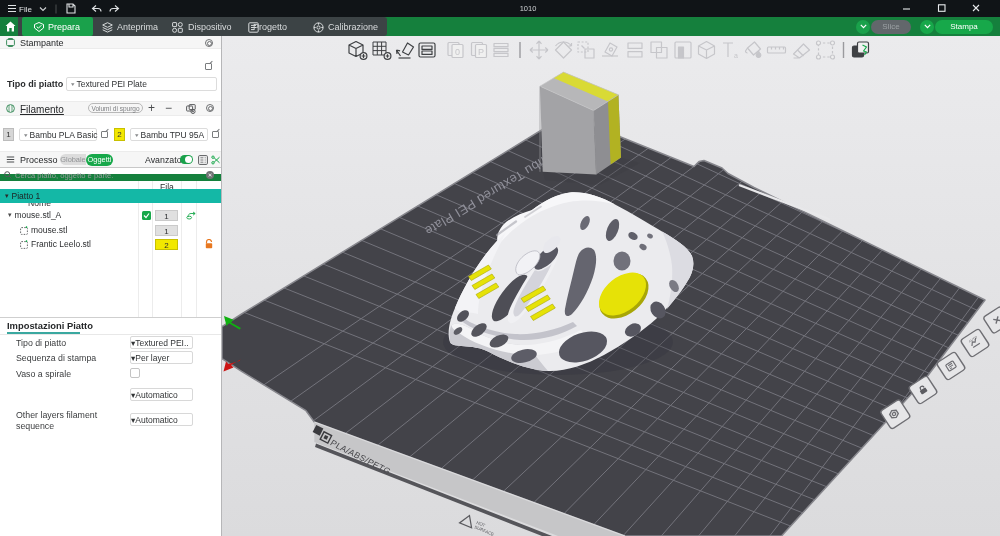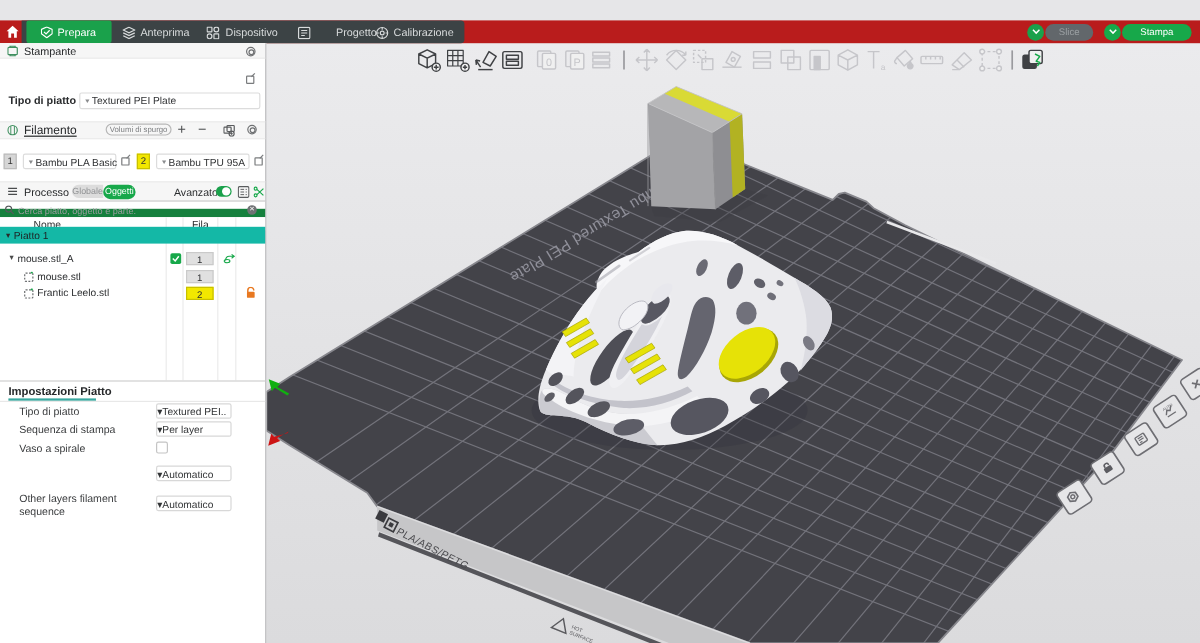--- a/index.html
+++ b/index.html
@@ -1,21 +1,21 @@
 <!DOCTYPE html>
 <html><head><meta charset="utf-8">
 <style>
 *{margin:0;padding:0;box-sizing:border-box;}
 html,body{width:1000px;height:536px;overflow:hidden;font-family:"Liberation Sans",sans-serif;}
 #app{position:relative;width:1000px;height:536px;background:#e6e6e8;}
 
 #titlebar{position:absolute;left:0;top:0;width:1000px;height:17px;background:#101417;color:#dfe2e4;font-size:8px;}
 #ttl{position:absolute;left:0;top:4px;width:1056px;text-align:center;font-size:7.5px;color:#cfd2d4;}
 
-#tabbar{position:absolute;left:0;top:17px;width:1000px;height:19px;background:#b91c1c;}
+#tabbar{position:absolute;left:0;top:17px;width:1000px;height:19px;background:#15803d;}
 #tabbar .bar{position:absolute;left:18px;top:0;height:19px;width:369px;background:#3c4345;border-radius:0 3px 3px 0;}
 .tab{position:absolute;top:0;height:19px;display:flex;align-items:center;gap:5px;color:#d8dbdc;font-size:9px;}
 .tab.active{background:#1aa14b;color:#fff;border-radius:2px;}
 
 .pillbtn{position:absolute;top:2.5px;height:14px;border-radius:7px;font-size:8px;display:flex;align-items:center;justify-content:center;}
 
 #sidebar{position:absolute;left:0;top:36px;width:222px;height:500px;background:#fff;border-right:1px solid #b6b6b8;font-size:8.5px;color:#2f3032;}
 .ddl{position:absolute;border:1px solid #dcdcdc;border-radius:2px;background:#fff;display:flex;align-items:center;font-size:8.5px;color:#303234;}
 .ddl .car{margin:0 2px 0 4px;color:#8a8c8e;font-size:7px;transform:scaleY(.8);}
 .edit-ic{position:absolute;width:7px;height:7px;border:1px solid #7a7c7e;border-radius:1px;}
@@ -310,20 +310,45 @@
 <g transform="translate(861.5,50)" stroke="#3f4144" fill="none" stroke-width="1.2" stroke-linejoin="round">
           <rect x="-9" y="-4" width="11" height="11" rx="1.5" fill="#3f4144"></rect>
           <rect x="-4" y="-8" width="11" height="11" rx="1.5" fill="#f0f0f0"></rect>
           <path d="M1,-5 l4,2 l-3,4 l3,1 l-2,3" stroke="#17a84a" fill="none"></path>
         </g>
 <line x1="520" y1="42" x2="520" y2="58" stroke="#9a9a9e" stroke-width="1.4"></line>
 <line x1="843.5" y1="42" x2="843.5" y2="58" stroke="#9a9a9e" stroke-width="1.4"></line>
 </g>
 </svg>
 
+<div id="titlebar">
+ <svg style="position:absolute;left:7px;top:4px" width="110" height="10" viewBox="0 0 110 10">
+  <g stroke="#e0e3e5" stroke-width="1.2" fill="none">
+   <path d="M1,1.5 h8 M1,4.5 h8 M1,7.5 h8"></path>
+  </g>
+  <text x="12" y="8" fill="#e0e3e5" font-size="8">File</text>
+  <path d="M33,3.5 l3,3 l3,-3" stroke="#cbced0" stroke-width="1.2" fill="none"></path>
+  <path d="M49,0.5 v9" stroke="#4a4e50" stroke-width="1"></path>
+ </svg>
+ <svg style="position:absolute;left:66px;top:3px" width="60" height="11" viewBox="0 0 60 11">
+  <g fill="none" stroke="#dfe2e4" stroke-width="1.1">
+   <path d="M1,1 h6 l2,2 v7 h-8 z M3,1 v3 h4 v-3"></path>
+   <path d="M30,2.5 l-3.5,3 l3.5,3 M26.5,5.5 h5.5 a3,3 0 0 1 3,3"></path>
+   <path d="M49,2.5 l3.5,3 l-3.5,3 M52.5,5.5 h-5.5 a3,3 0 0 0 -3,3"></path>
+  </g>
+ </svg>
+ <div id="ttl">1010</div>
+ <svg style="position:absolute;right:19px;top:4px" width="78" height="9" viewBox="0 0 78 9">
+  <g stroke="#e8ebed" stroke-width="1.1" fill="none">
+   <path d="M0,5 h7"></path>
+   <rect x="35.5" y="0.8" width="6.5" height="6.5"></rect>
+   <path d="M70,1 l6,6 M76,1 l-6,6"></path>
+  </g>
+ </svg>
+</div>
 
 <div id="tabbar">
  <div class="bar"></div>
  <svg style="position:absolute;left:5px;top:4px" width="11" height="11" viewBox="0 0 11 11">
         <path d="M5.5,0.5 L10.5,5 H9 V10.5 H6.7 V7 H4.3 V10.5 H2 V5 H0.5 Z" fill="#fff"></path>
       </svg>
  <div class="tab active" style="left:22px;width:71px;padding-left:26px;box-sizing:border-box;">Prepara</div>
  <svg style="position:absolute;left:34px;top:4.5px" width="10" height="10" viewBox="0 0 10 10">
         <path d="M5,0.5 L9.5,2.5 V6 L5,9.5 L0.5,6 V2.5 Z M2.7,4.6 L4.4,6.2 L7.4,3.2" fill="none" stroke="#fff" stroke-width="1"></path>
       </svg>
@@ -337,21 +362,21 @@
       </svg>
  <div class="tab" style="left:170px;width:66px;padding-left:18px;">Dispositivo</div>
  <svg style="position:absolute;left:172px;top:4.5px" width="11" height="11" viewBox="0 0 11 11">
         <g fill="none" stroke="#d8dbdc" stroke-width="1">
           <rect x="0.6" y="0.6" width="4" height="4" rx="0.5"></rect>
           <circle cx="8.3" cy="2.6" r="2"></circle>
           <circle cx="2.6" cy="8.3" r="2"></circle>
           <rect x="6.3" y="6.3" width="4" height="4" rx="0.5"></rect>
         </g>
       </svg>
- <div class="tab" style="left:264px;width:56px;padding-left:16px;">Progetto</div>
+ <div class="tab" style="left:237px;width:56px;padding-left:16px;">Progetto</div>
  <svg style="position:absolute;left:248px;top:4.5px" width="11" height="11" viewBox="0 0 11 11">
         <g fill="none" stroke="#d8dbdc" stroke-width="1">
           <rect x="0.8" y="0.8" width="9.4" height="9.4" rx="1"></rect>
           <path d="M3,3.4 h5 M3,5.5 h5 M3,7.6 h3"></path>
         </g>
       </svg>
  <div class="tab" style="left:312px;width:76px;padding-left:16px;">Calibrazione</div>
  <svg style="position:absolute;left:313px;top:4.5px" width="11" height="11" viewBox="0 0 11 11">
         <g fill="none" stroke="#d8dbdc" stroke-width="1">
           <circle cx="5.5" cy="5.5" r="4.6"></circle>
@@ -454,21 +479,21 @@
  <div style="position:absolute;left:0px;top:131px;width:221px;height:14px;border-top:1px solid #c8c8c8;border-bottom:7px solid #15803d;background:#fff;">
   <svg style="position:absolute;left:4px;top:3px" width="8" height="8" viewBox="0 0 8 8">
           <circle cx="3.2" cy="3.2" r="2.5" fill="none" stroke="#55585a" stroke-width="1"></circle>
           <path d="M5.2,5.2 L7.4,7.4" stroke="#55585a" stroke-width="1"></path>
         </svg>
   <span style="position:absolute;left:15px;top:3px;color:#9a9c9e;font-size:7.6px;">Cerca piatto, oggetto e parte.</span>
   <div style="position:absolute;right:7px;top:3px;width:8px;height:8px;background:#707274;border-radius:50%;color:#fff;font-size:5.5px;text-align:center;line-height:8px;">✕</div>
  </div>
 
  <div style="position:absolute;left:0;top:145px;width:221px;height:11px;border-bottom:1px solid #cfcfcf;background:#fff;">
-  <span style="position:absolute;left:4px;top:1px;font-size:8.6px;color:#2c2e30;padding-left:24px;">Nome</span>
+  <span style="position:absolute;left:4px;top:17px;font-size:8.6px;color:#2c2e30;padding-left:24px;">Nome</span>
   <span style="position:absolute;left:160px;top:1px;font-size:8.6px;color:#2c2e30;">Fila.</span>
  </div>
  <div class="colline" style="left:138px;"></div>
  <div class="colline" style="left:152px;"></div>
  <div class="colline" style="left:181px;"></div>
  <div class="colline" style="left:196px;"></div>
 
  <div class="trow" style="top:153px;background:#14b8a6;color:#1e2022;">
         <span style="margin-left:5px;font-size:7px;color:#2a2a2a;">▾</span>
         <span style="margin-left:3px;">Piatto 1</span>

